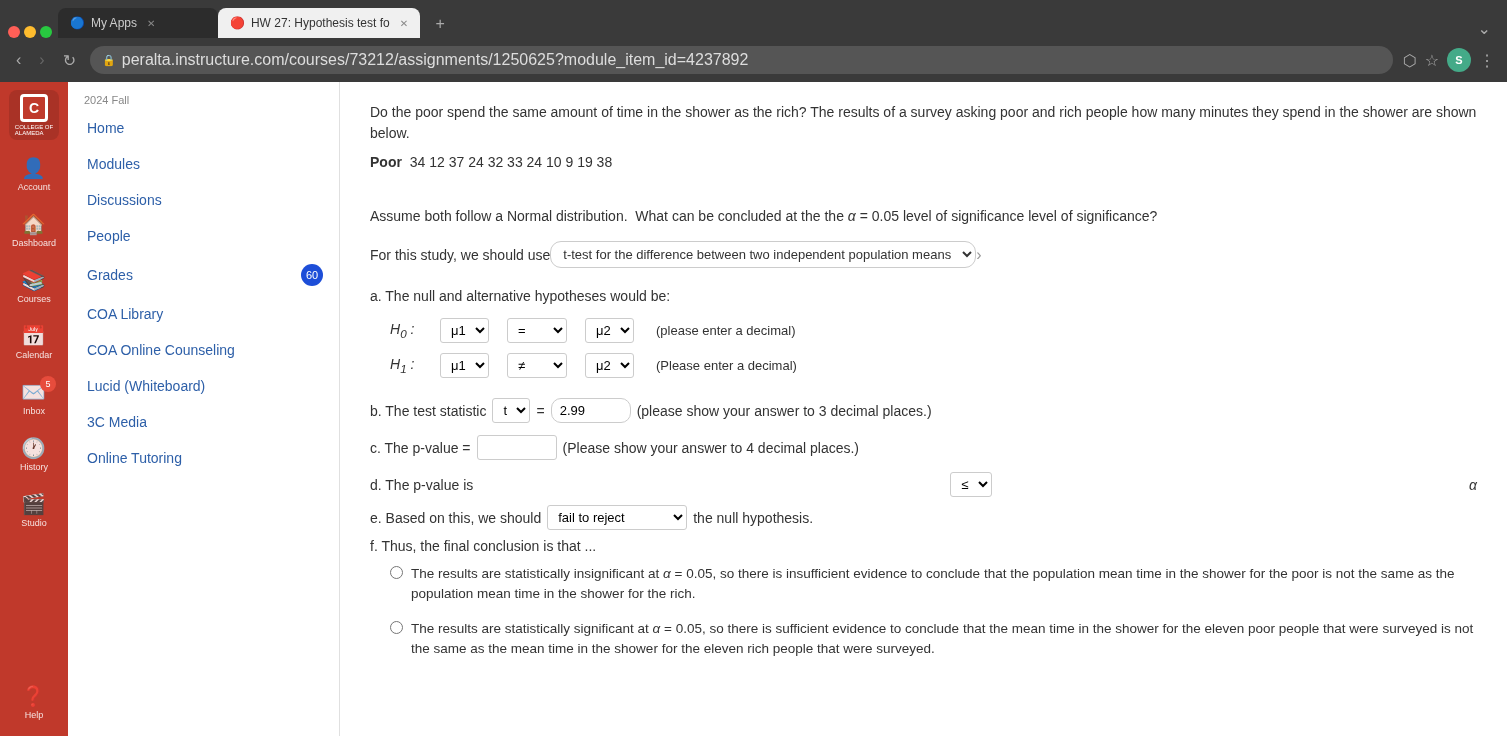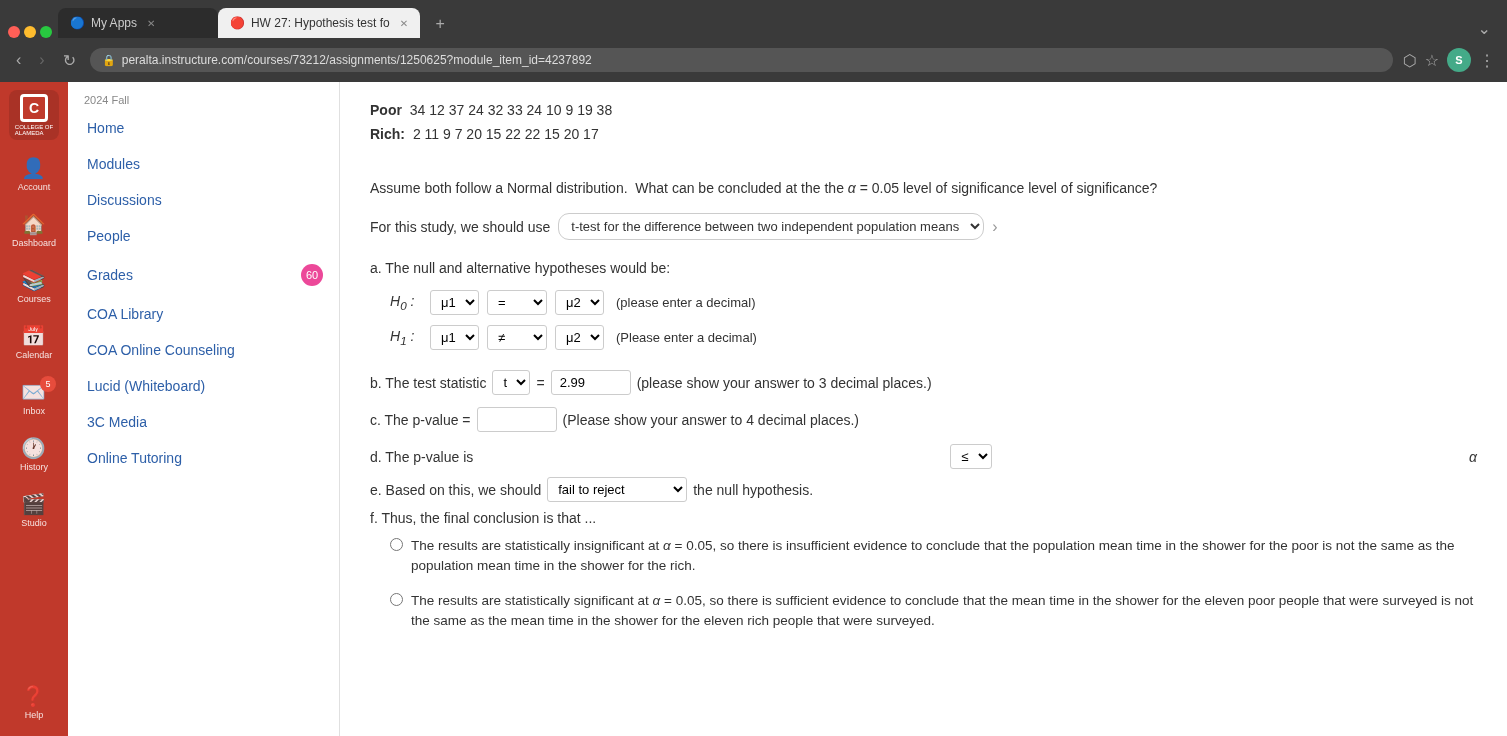--- a/index.html
+++ b/index.html
@@ -32,42 +32,42 @@
     .canvas-sidebar { width: 68px; background: #c0392b; display: flex; flex-direction: column; align-items: center; padding: 8px 0; gap: 4px; flex-shrink: 0; }
     .canvas-logo { width: 50px; height: 50px; background: #a93226; border-radius: 8px; display: flex; align-items: center; justify-content: center; margin-bottom: 4px; }
     .sidebar-nav-item { display: flex; flex-direction: column; align-items: center; padding: 8px 4px; border-radius: 6px; cursor: pointer; width: 56px; gap: 2px; }
     .sidebar-nav-item .nav-icon { font-size: 20px; color: rgba(255,255,255,0.85); }
     .sidebar-nav-item .nav-label { font-size: 9px; color: rgba(255,255,255,0.85); text-align: center; }
 
     
     .course-sidebar { width: 272px; background: white; border-right: 1px solid #e0e0e0; overflow-y: auto; flex-shrink: 0; }
     .course-label { font-size: 11px; color: #888; padding: 12px 16px 4px; }
     .course-menu-item { display: flex; align-items: center; padding: 10px 16px; font-size: 14px; color: #2d5fa8; cursor: pointer; border-left: 3px solid transparent; }
-    .grades-badge { background: #ec4899; color: white; border-radius: 50%; width: 22px; height: 22px; font-size: 11px; display: flex; align-items: center; justify-content: center; margin-left: auto; }
+    .grades-badge { background: #1d4ed8; color: white; border-radius: 50%; width: 22px; height: 22px; font-size: 11px; display: flex; align-items: center; justify-content: center; margin-left: auto; }
 
     
     .content-area { flex: 1; background: white; overflow-y: auto; padding: 20px 30px; }
 
     .question-text { font-size: 14px; color: #333; line-height: 1.5; margin-bottom: 10px; }
     .data-row { font-size: 14px; color: #333; margin-bottom: 8px; }
     .assumption-text { font-size: 14px; color: #333; margin-bottom: 14px; line-height: 1.5; margin-top: 36px; }
 
-    .study-row { display: flex; align-items: center; gap: 8px; margin-bottom: 20px; font-size: 14px; color: #333; }
+    .study-row { display: flex; align-items: center; gap: 0; margin-bottom: 20px; font-size: 14px; color: #333; }
     .select-test { border: 1px solid #ccc; border-radius: 11px; padding: 4px 8px; font-size: 13px; color: #333; background: white; cursor: pointer; min-width: 420px; }
 
     .section-label { font-size: 14px; color: #333; margin-bottom: 14px; font-weight: 400; }
 
     .hypotheses-area { margin-left: 20px; margin-bottom: 20px; }
-    .hypothesis-row { display: flex; align-items: center; gap: 8px; margin-bottom: 10px; font-size: 14px; color: #333; }
+    .hypothesis-row { display: flex; align-items: center; gap: 18px; margin-bottom: 10px; font-size: 14px; color: #333; }
     .hyp-select { border: 1px solid #ccc; border-radius: 3px; padding: 3px 6px; font-size: 13px; background: white; cursor: pointer; }
     .hyp-operator { border: 1px solid #ccc; border-radius: 3px; padding: 3px 6px; font-size: 13px; background: white; cursor: pointer; min-width: 60px; }
     .hyp-note { font-size: 13px; color: #333; margin-left: 4px; }
 
     .test-stat-row { display: flex; align-items: center; gap: 6px; margin-bottom: 12px; font-size: 14px; color: #333; }
-    .stat-input { border: 1px solid #ccc; border-radius: 3px; padding: 4px 8px; font-size: 13px; width: 80px; }
+    .stat-input { border: 1px solid #ccc; border-radius: 10px; padding: 4px 8px; font-size: 13px; width: 80px; }
     .stat-select-sm { border: 1px solid #ccc; border-radius: 3px; padding: 3px 6px; font-size: 13px; background: white; cursor: pointer; }
 
     .pvalue-row { display: flex; align-items: center; gap: 6px; margin-bottom: 12px; font-size: 14px; color: #333; }
     .pvalue-input { border: 1px solid #ccc; border-radius: 3px; padding: 4px 8px; font-size: 13px; width: 80px; }
 
     .comparison-row { display: flex; align-items: center; gap: 6px; margin-bottom: 8px; font-size: 14px; color: #333; justify-content: space-between; }
     .hypothesis-select { border: 1px solid #ccc; border-radius: 3px; padding: 3px 6px; font-size: 13px; background: white; cursor: pointer; }
 
     .reject-row { display: flex; align-items: center; gap: 6px; margin-bottom: 8px; font-size: 14px; color: #333; }
     .reject-select { border: 1px solid #ccc; border-radius: 3px; padding: 3px 6px; font-size: 13px; background: white; cursor: pointer; min-width: 140px; }
@@ -104,21 +104,21 @@
       <span style="color:#aaa;font-size:16px;cursor:pointer;">⌄</span>
     </div>
   </div>
 
   <div class="address-bar">
     <span class="nav-btn">‹</span>
     <span class="nav-btn" style="color:#666;">›</span>
     <span class="nav-btn">↻</span>
     <div class="url-box">
       <span class="url-icon">🔒</span>
-      <span style="font-size:12px;">peralta.instructure.com/courses/73212/assignments/1250625?module_item_id=4237892</span>
+      <span style="font-size:16px;">peralta.instructure.com/courses/73212/assignments/1250625?module_item_id=4237892</span>
     </div>
     <div class="toolbar-icons">
       <span class="toolbar-icon">⬡</span>
       <span class="toolbar-icon">☆</span>
       <div class="profile-badge">
         <span>S</span>
       </div>
       <span class="toolbar-icon">⋮</span>
     </div>
   </div>
@@ -182,30 +182,27 @@
         <span class="grades-badge">60</span>
       </div>
       <div class="course-menu-item">COA Library</div>
       <div class="course-menu-item">COA Online Counseling</div>
       <div class="course-menu-item">Lucid (Whiteboard)</div>
       <div class="course-menu-item">3C Media</div>
       <div class="course-menu-item">Online Tutoring</div>
     </div>
 
     <div class="content-area">
+      <p class="question-text">Do the poor spend the same amount of time in the shower as the rich? The results of a survey asking poor and rich people how many minutes they spend in the shower are shown below.</p>
 
       <div class="data-row">
         <strong>Poor</strong>
         <span style="margin-left:4px;">34  12  37  24  32  33  24  10  9  19  38</span>
       </div>
 
-      <div class="data-row">
-        <strong>Rich:</strong>
-        <span style="margin-left:4px;">2  11  9  7  20  15  22  22  15  20  17</span>
-      </div>
 
       <p class="assumption-text">
         Assume both follow a Normal distribution.&nbsp; What can be concluded at the the <em>α</em> = 0.05 level of significance level of significance?
       </p>
 
       <div class="study-row">
         <span>For this study, we should use</span>
         <select class="select-test">
           <option>t-test for the difference between two independent population means</option>
         </select>

